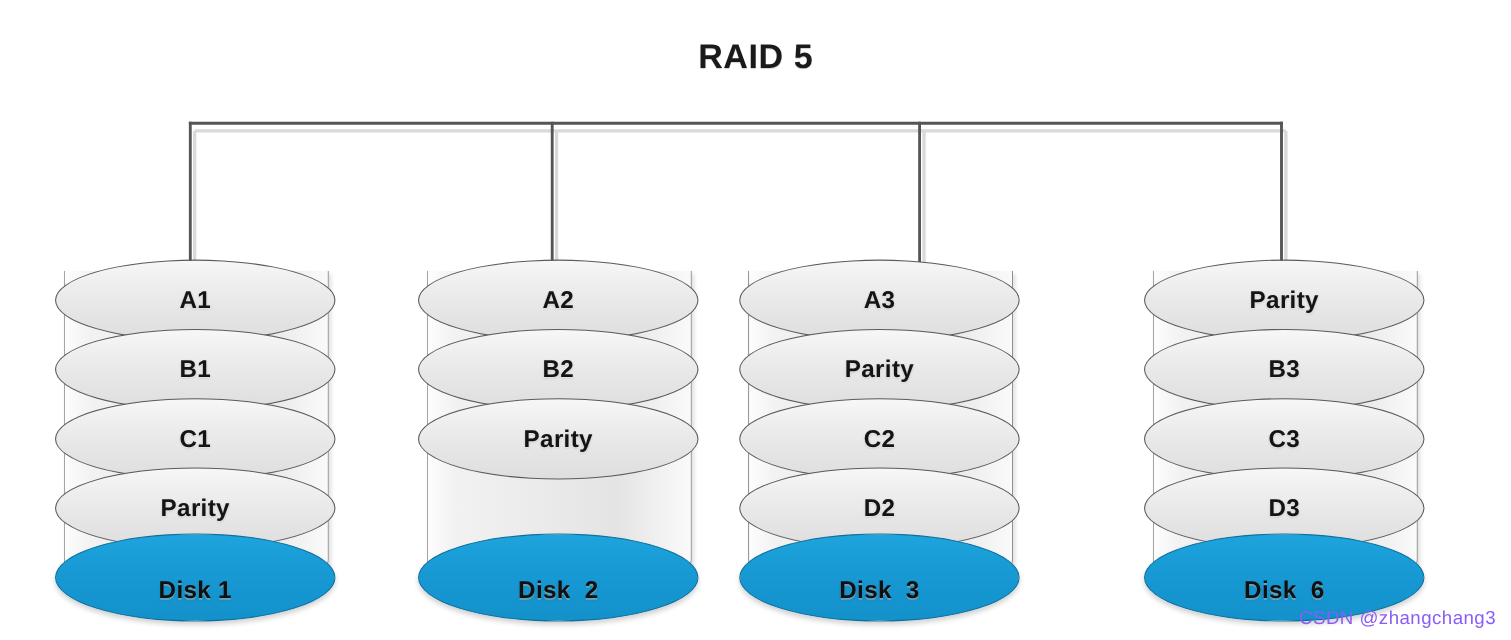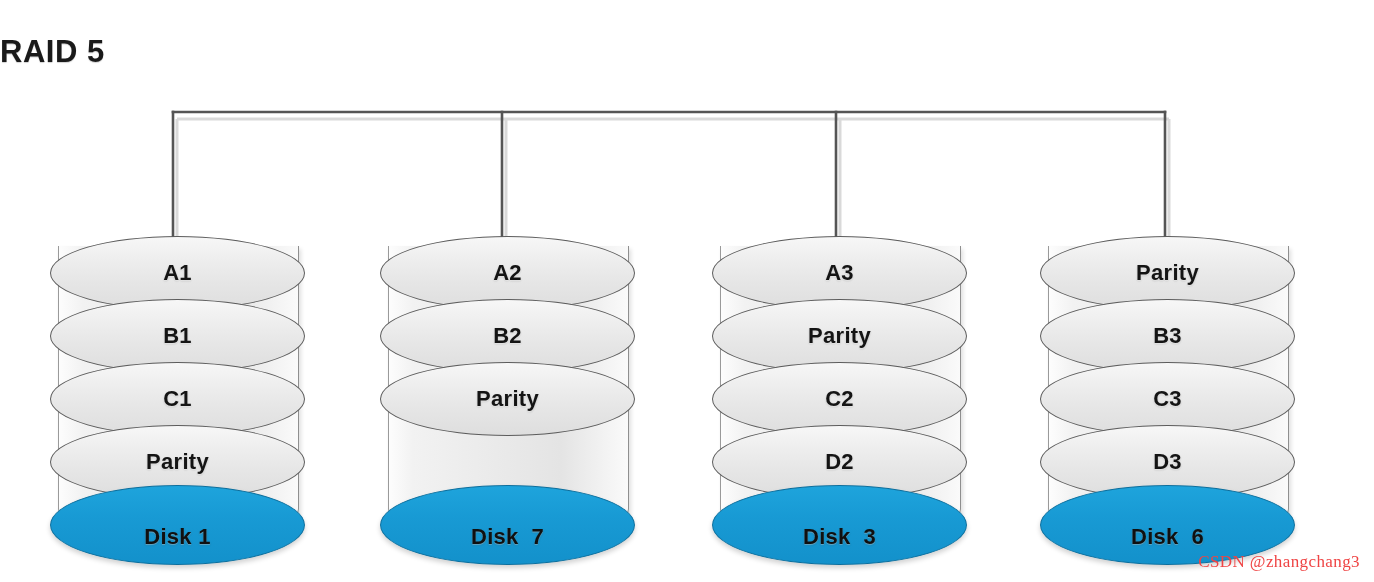--- a/index.html
+++ b/index.html
@@ -22,20 +22,21 @@
     height: 582px;
     background: #ffffff;
   }
 
   
   #diagram-title {
     position: absolute;
     left: 0;
     top: 36px;
     width: 1374px;
+    text-align: center;
     font-size: 31px;
     font-weight: bold;
     color: #1a1a1a;
     letter-spacing: 0.5px;
     line-height: 1;
     text-shadow: 0 1px 1px rgba(0,0,0,0.18);
   }
 
   
   #bus-layer {
@@ -132,22 +133,22 @@
   .slot-2 { top: 134px; }
   .slot-3 { top: 197px; }
   .slot-4 { top: 257px; }
 
   
   #watermark {
     position: absolute;
     right: 14px;
     bottom: 10px;
     font-size: 17px;
-    color: #ef4444;
-    font-family: Liberation Serif, serif;
+    color: #8b5cf6;
+    font-family: Liberation Sans, sans-serif;
     letter-spacing: 0.4px;
     user-select: none;
   }
 </style>
 </head>
 <body>
 
 <div id="canvas">
 
   <div id="diagram-title">RAID 5</div>
@@ -196,26 +197,26 @@
       <div class="platter grey slot-0">
         <span class="platter-label">A2</span>
       </div>
       <div class="platter grey slot-1">
         <span class="platter-label">B2</span>
       </div>
       <div class="platter grey slot-2">
         <span class="platter-label">Parity</span>
       </div>
       <div class="platter blue slot-4">
-        <span class="platter-label">Disk  7</span>
-      </div>
-    </div>
-  </div>
-
-  <div class="disk-column" style="left:712px;">
+        <span class="platter-label">Disk  2</span>
+      </div>
+    </div>
+  </div>
+
+  <div class="disk-column" style="left:672px;">
     <div class="cyl-body"></div>
     <div class="platter-stack">
       <div class="platter grey slot-0">
         <span class="platter-label">A3</span>
       </div>
       <div class="platter grey slot-1">
         <span class="platter-label">Parity</span>
       </div>
       <div class="platter grey slot-2">
         <span class="platter-label">C2</span>

